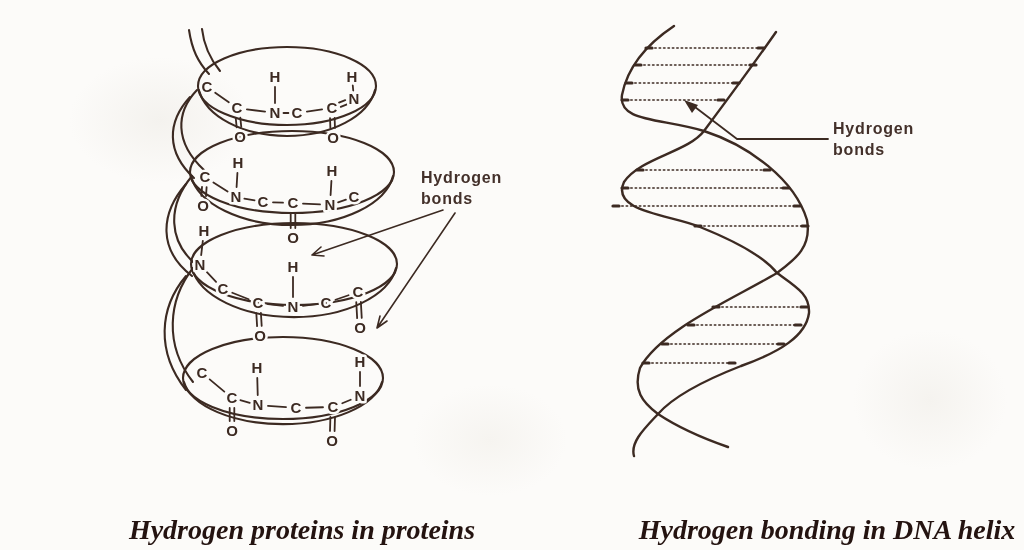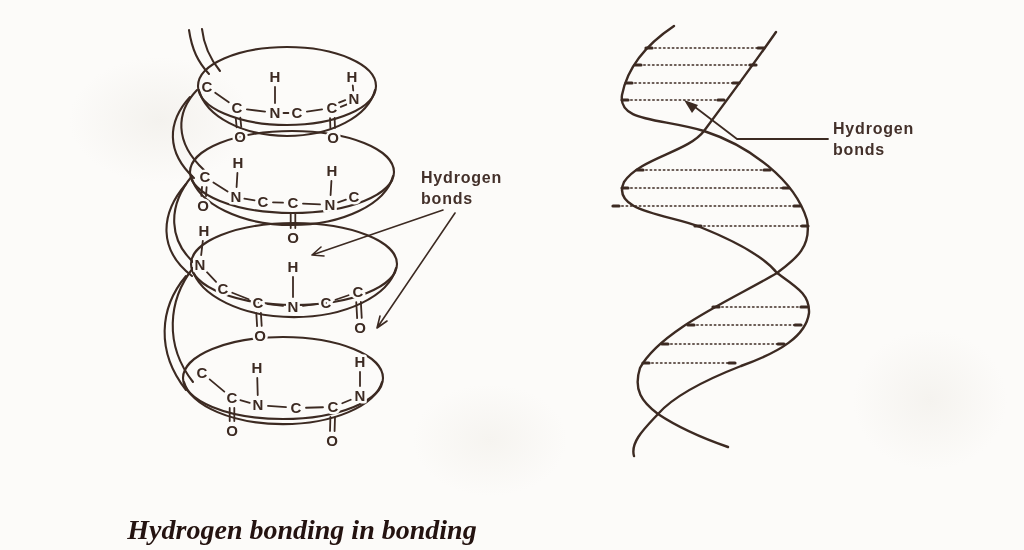--- a/index.html
+++ b/index.html
@@ -228,14 +228,15 @@
 
       <g>
         <path class="ink-stroke leader" d="M828,139 L737,139 L691,104"></path>
         <polygon points="684,100 698,105 692,113" fill="#3c2a22"></polygon>
         <text class="figlabel" x="833" y="134">Hydrogen</text>
         <text class="figlabel" x="833" y="155">bonds</text>
       </g>
     </g>
   </svg>
 
-  <div class="caption left">Hydrogen bonding in bonding</div>
+  <div class="caption left">Hydrogen proteins in proteins</div>
+  <div class="caption right">Hydrogen bonding in DNA helix</div>
 </div>
 
 </body></html>

